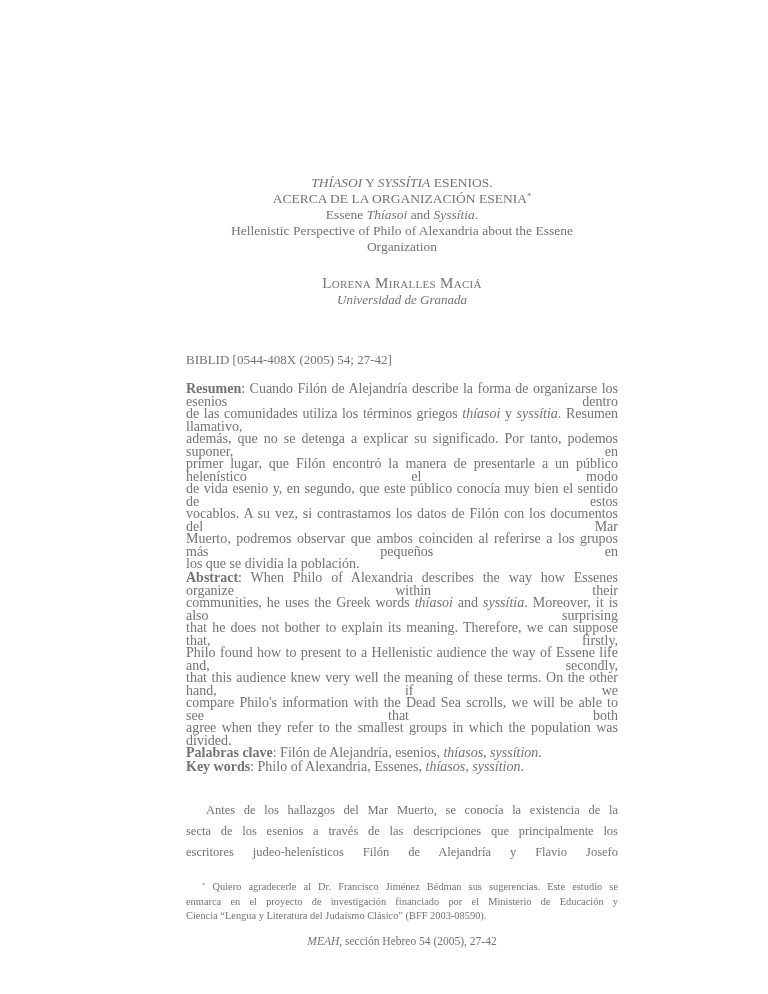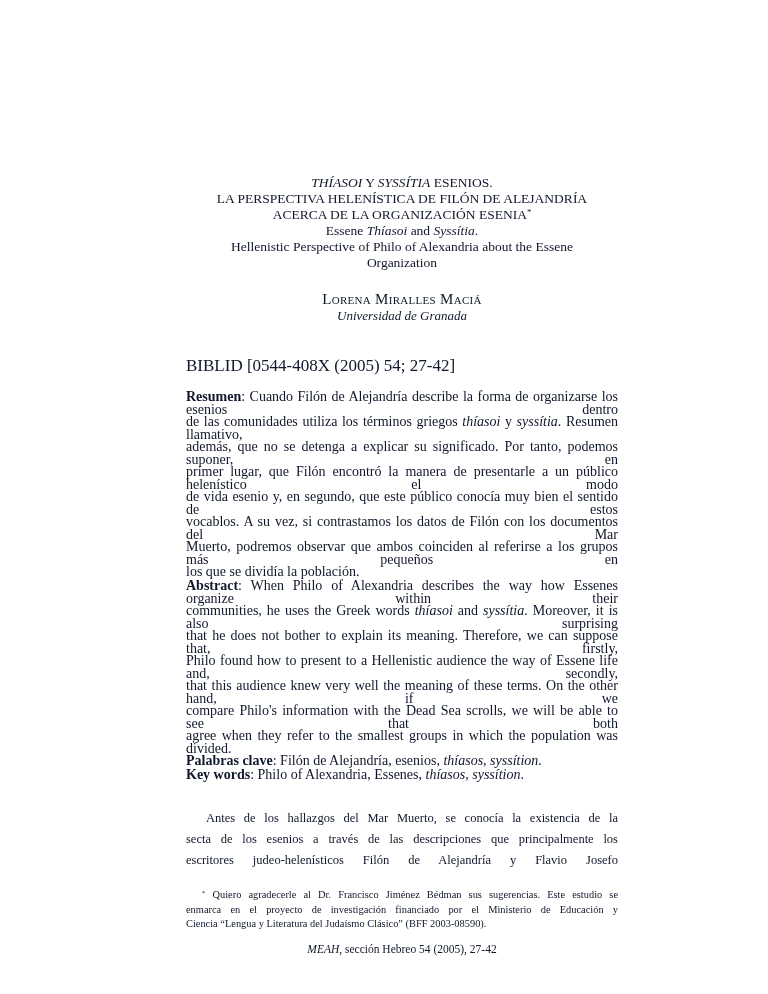--- a/index.html
+++ b/index.html
@@ -7,21 +7,21 @@
     padding: 0;
     background: #ffffff;
   }
   .page {
     position: relative;
     width: 768px;
     height: 994px;
     background: #ffffff;
     overflow: hidden;
     font-family: "Liberation Serif", "DejaVu Serif", serif;
-    color: #0f172a;
+    color: #737373;
   }
   .content {
     position: absolute;
     left: 186px;
     top: 175px;
     width: 432px;
   }
   .tline { min-height: 1em; }
   .i { font-style: italic; }
   .b { font-weight: bold; }
@@ -54,22 +54,22 @@
     font-size: 15px;
     letter-spacing: 0.3px;
   }
   .author-affiliation {
     font-style: italic;
     font-size: 13px;
     margin-top: 1px;
   }
 
   .biblid {
-    margin-top: 32px;
-    font-size: 17px;
+    margin-top: 44px;
+    font-size: 13px;
   }
 
   .abstract {
     margin-top: 15px;
     font-size: 14px;
     line-height: 12.5px;
   }
 
   .bodytext {
     margin-top: 25px;
@@ -91,21 +91,20 @@
   .footer .tline { text-align: center; }
 </style>
 </head>
 <body>
 
 <div class="page">
   <div class="content">
 
     <div class="title">
         <div class="tline"><span class="i">THÍASOI</span><span> Y </span><span class="i">SYSSÍTIA</span><span> ESENIOS.</span></div>
-        <div class="tline"><span>LA PERSPECTIVA HELENÍSTICA DE FILÓN DE ALEJANDRÍA</span></div>
         <div class="tline"><span>ACERCA DE LA ORGANIZACIÓN ESENIA</span><sup>*</sup></div>
         <div class="tline"><span>Essene </span><span class="i">Thíasoi</span><span> and </span><span class="i">Syssítia</span><span>.</span></div>
         <div class="tline"><span>Hellenistic Perspective of Philo of Alexandria about the Essene</span></div>
         <div class="tline"><span>Organization</span></div>
       </div>
 
     <div class="author">
       <div class="author-name">Lorena Miralles Maciá</div>
       <div class="author-affiliation">Universidad de Granada</div>
     </div>

